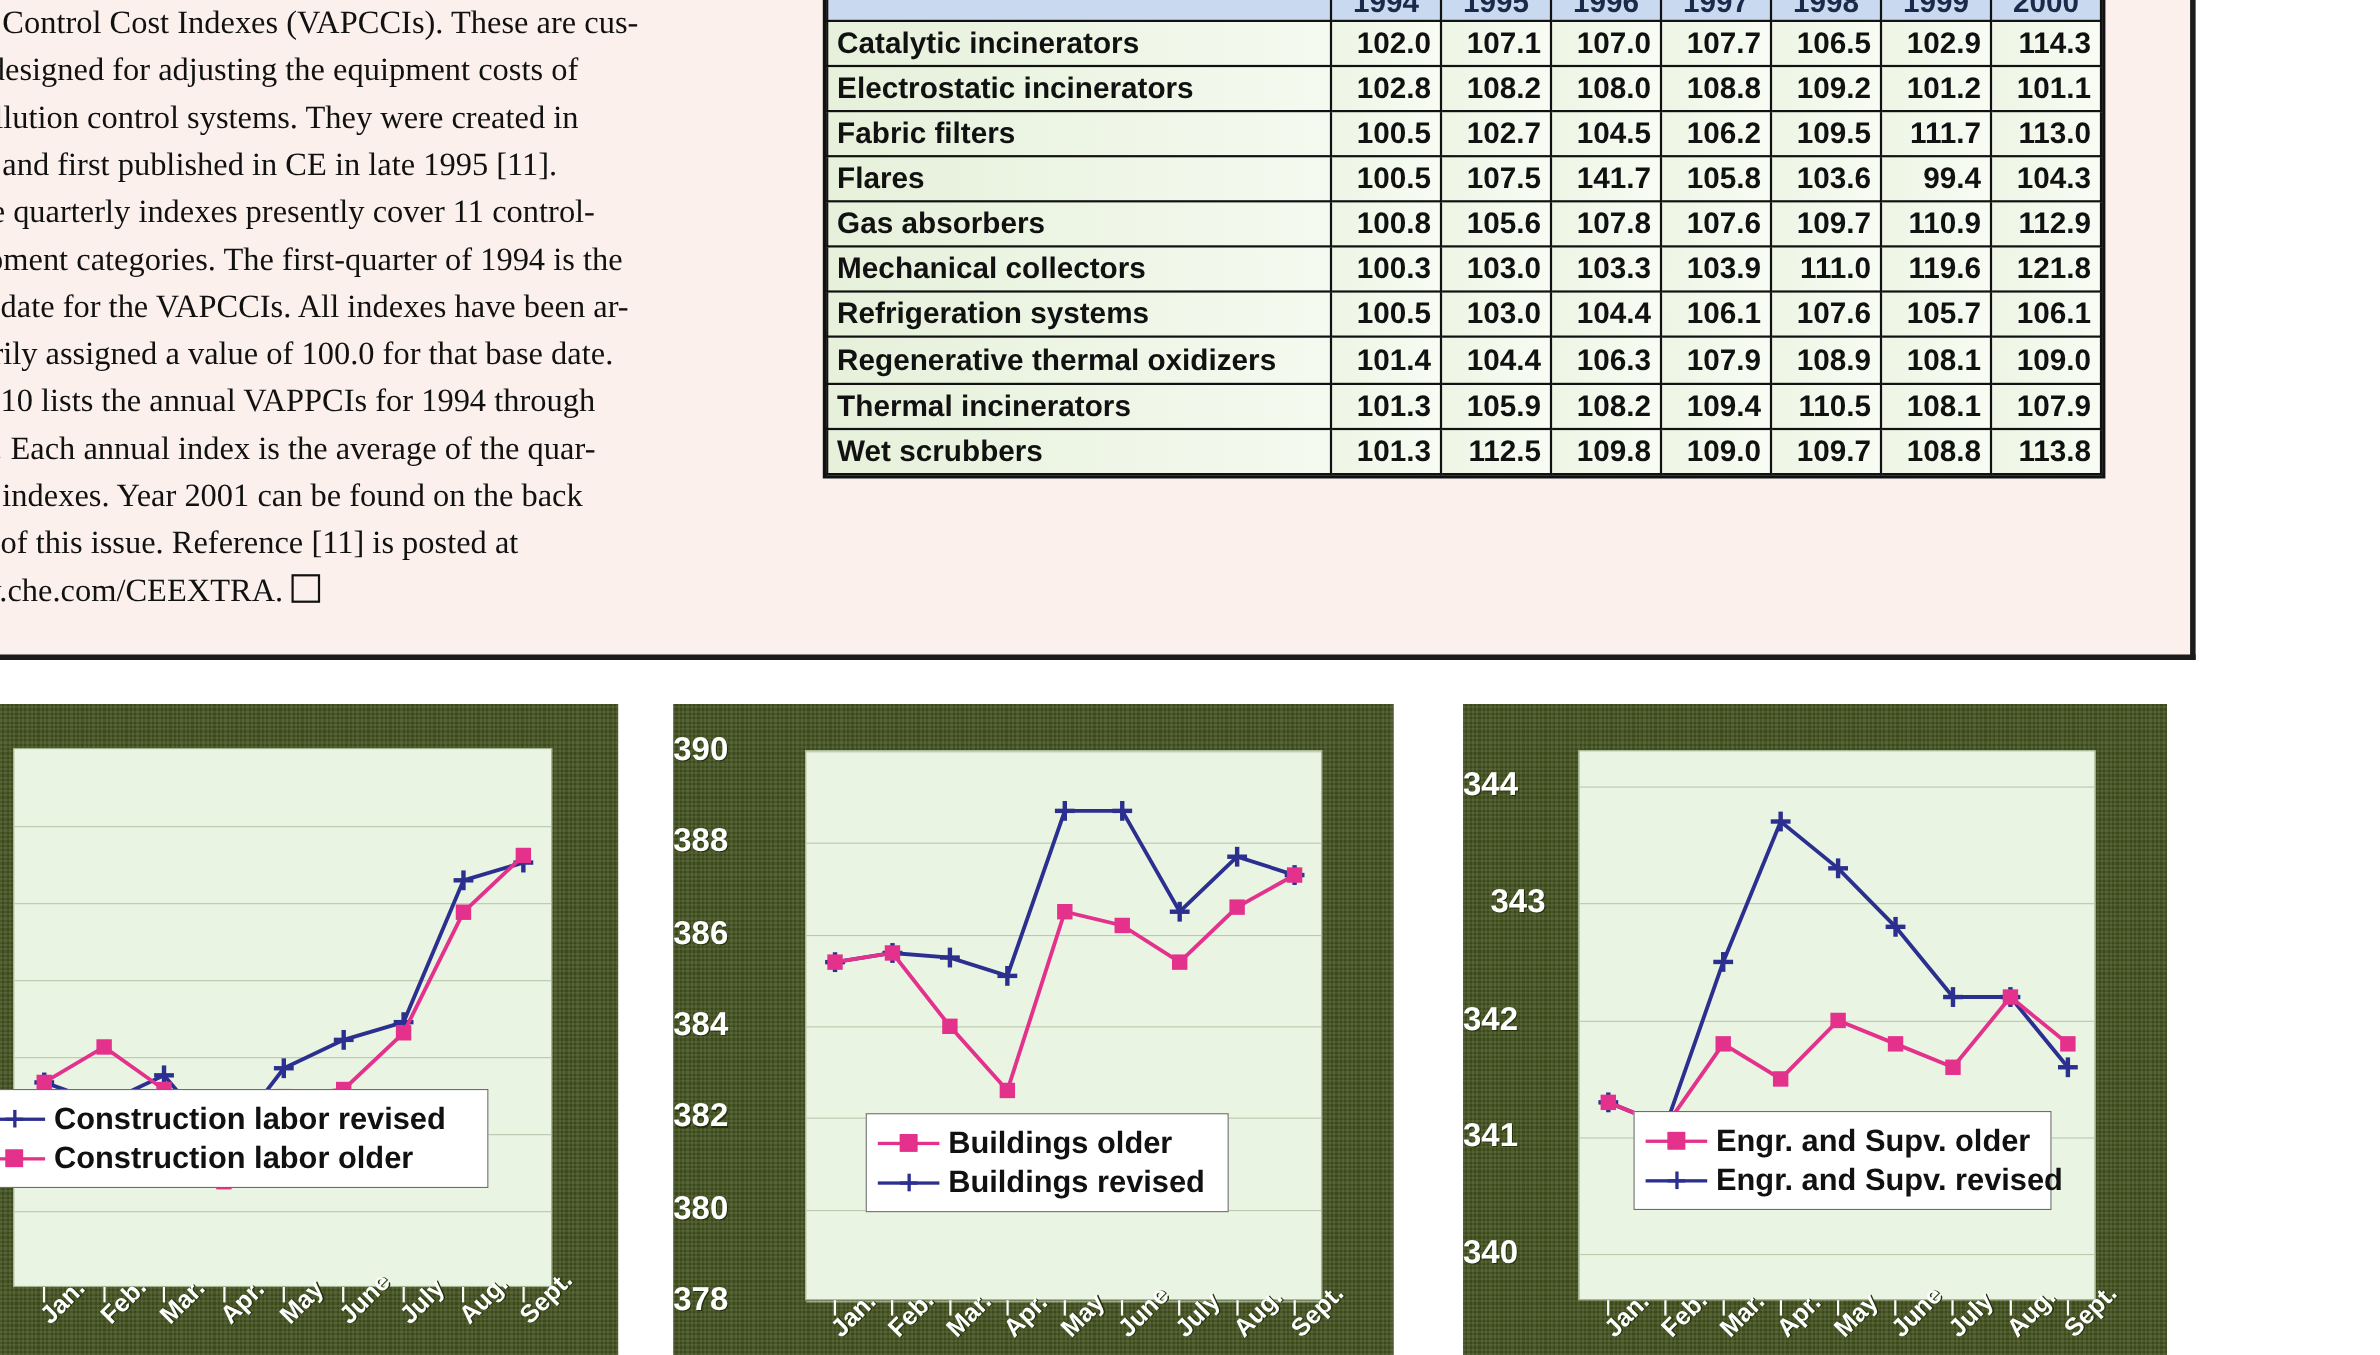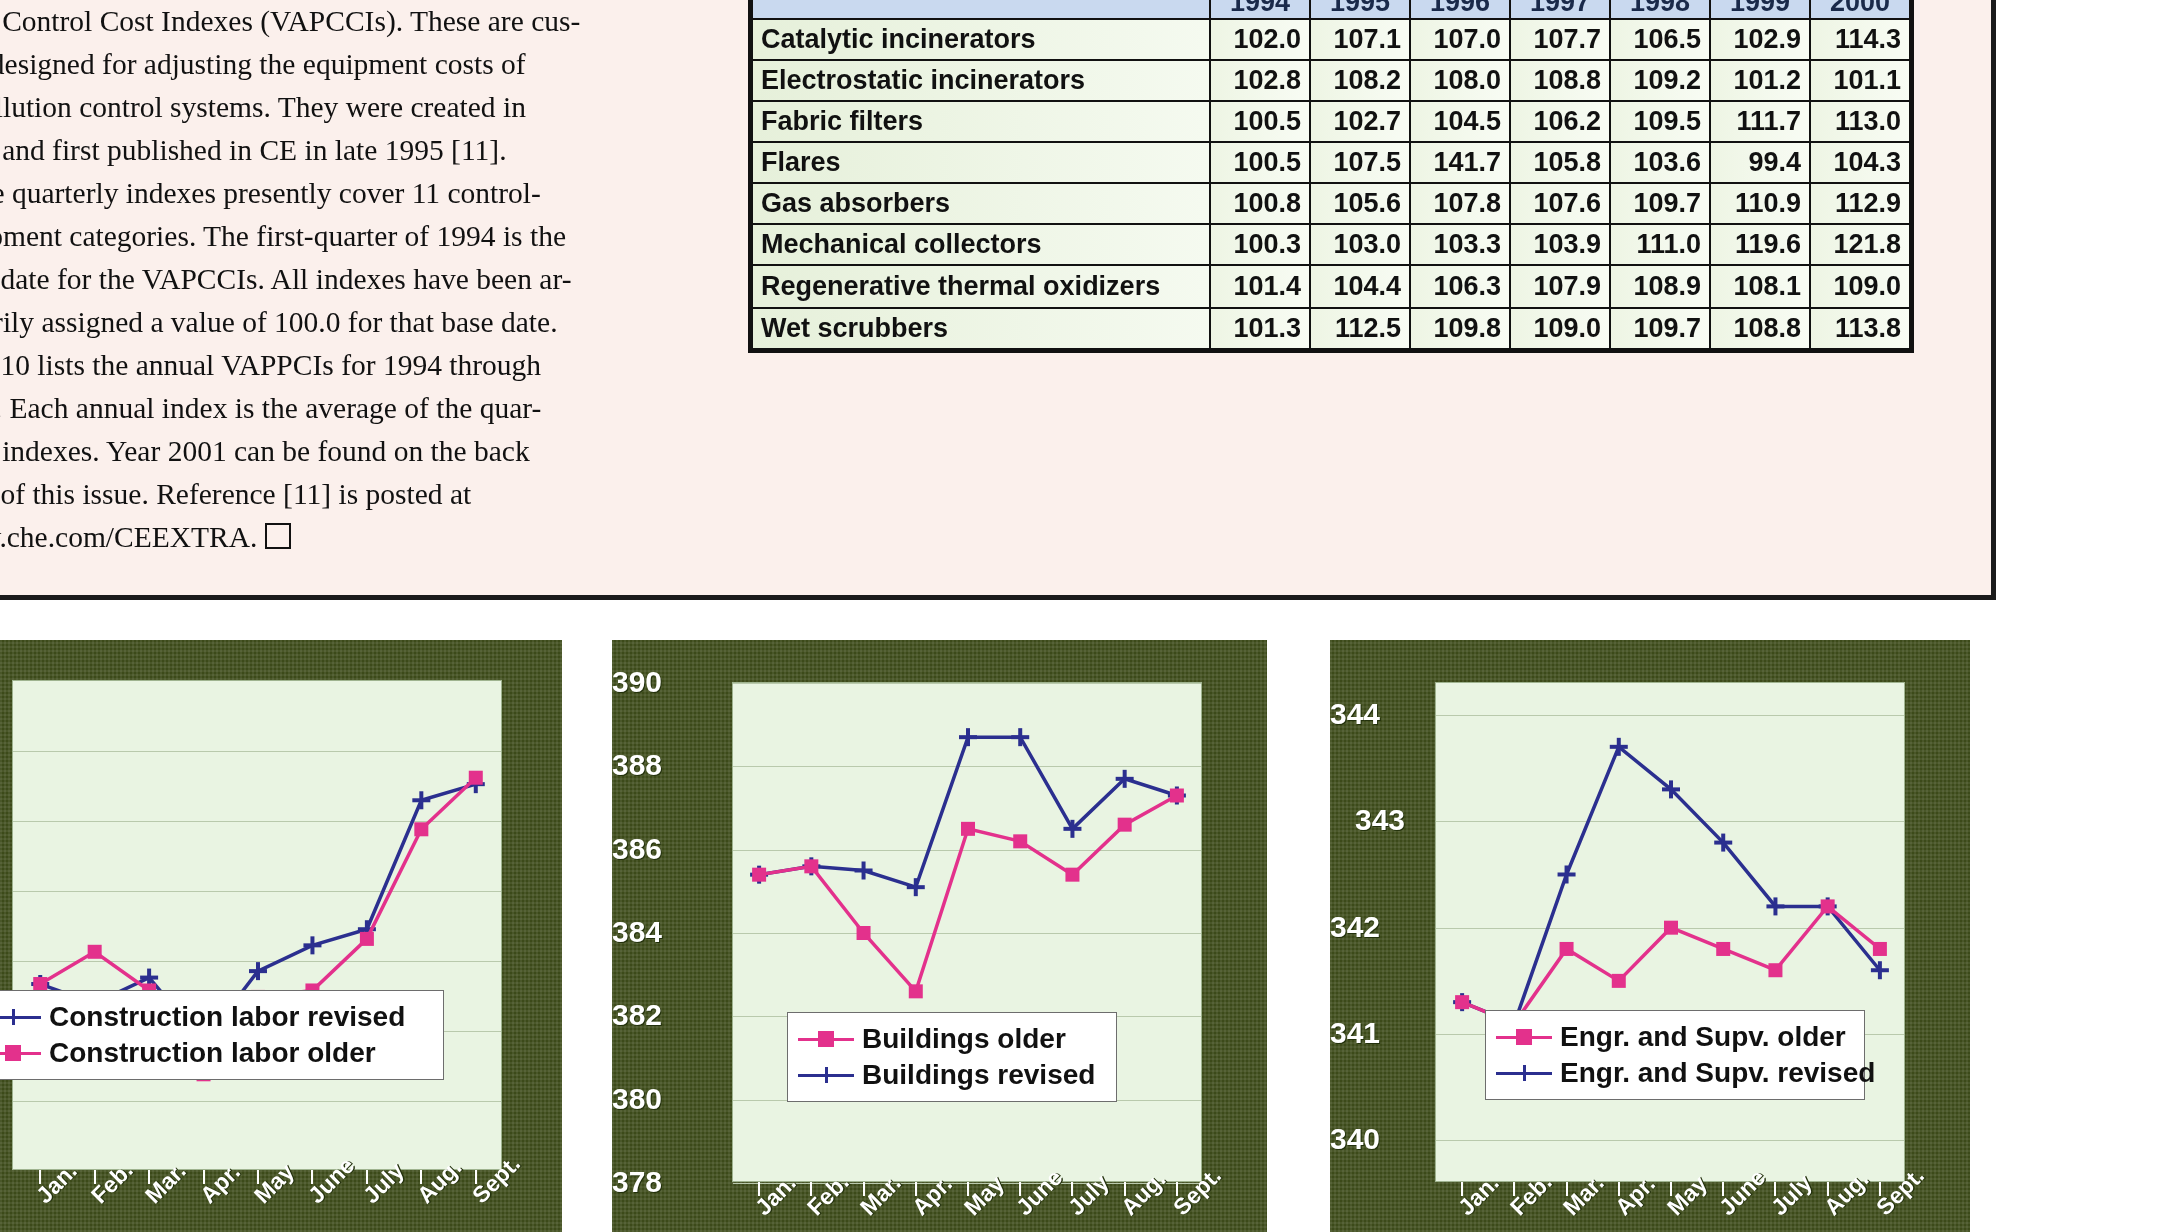--- a/index.html
+++ b/index.html
@@ -292,28 +292,48 @@
               <td class="label">Mechanical collectors</td>
               <td class="num">100.3</td>
               <td class="num">103.0</td>
               <td class="num">103.3</td>
               <td class="num">103.9</td>
               <td class="num">111.0</td>
               <td class="num">119.6</td>
               <td class="num">121.8</td>
             </tr>
             <tr>
+              <td class="label">Refrigeration systems</td>
+              <td class="num">100.5</td>
+              <td class="num">103.0</td>
+              <td class="num">104.4</td>
+              <td class="num">106.1</td>
+              <td class="num">107.6</td>
+              <td class="num">105.7</td>
+              <td class="num">106.1</td>
+            </tr>
+            <tr>
               <td class="label twoline">Regenerative thermal oxidizers</td>
               <td class="num">101.4</td>
               <td class="num">104.4</td>
               <td class="num">106.3</td>
               <td class="num">107.9</td>
               <td class="num">108.9</td>
               <td class="num">108.1</td>
               <td class="num">109.0</td>
+            </tr>
+            <tr>
+              <td class="label">Thermal incinerators</td>
+              <td class="num">101.3</td>
+              <td class="num">105.9</td>
+              <td class="num">108.2</td>
+              <td class="num">109.4</td>
+              <td class="num">110.5</td>
+              <td class="num">108.1</td>
+              <td class="num">107.9</td>
             </tr>
             <tr>
               <td class="label">Wet scrubbers</td>
               <td class="num">101.3</td>
               <td class="num">112.5</td>
               <td class="num">109.8</td>
               <td class="num">109.0</td>
               <td class="num">109.7</td>
               <td class="num">108.8</td>
               <td class="num">113.8</td>

